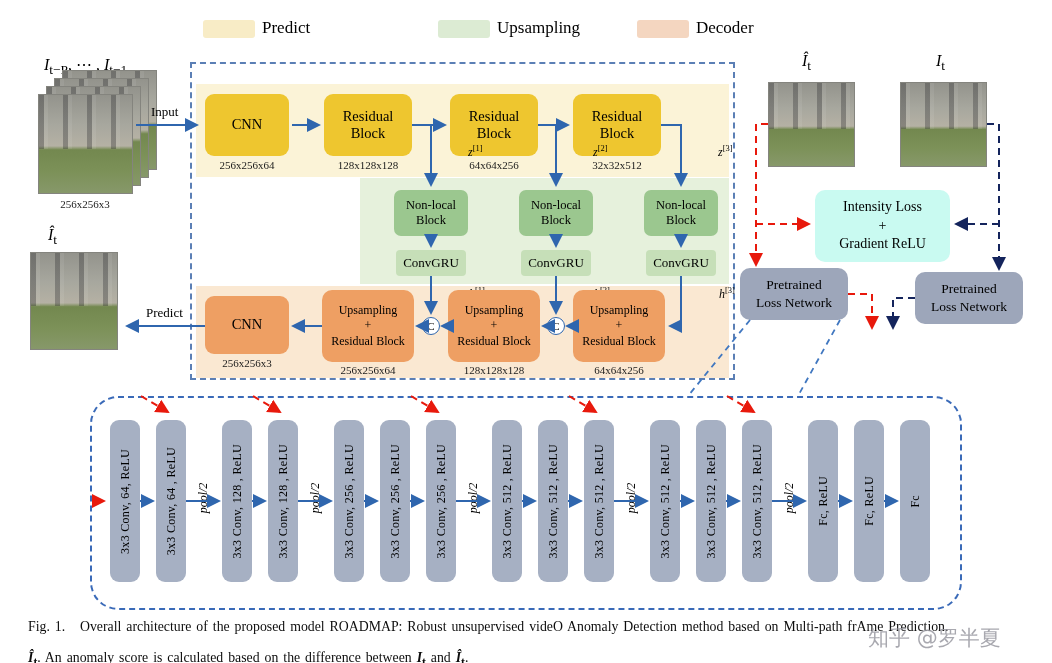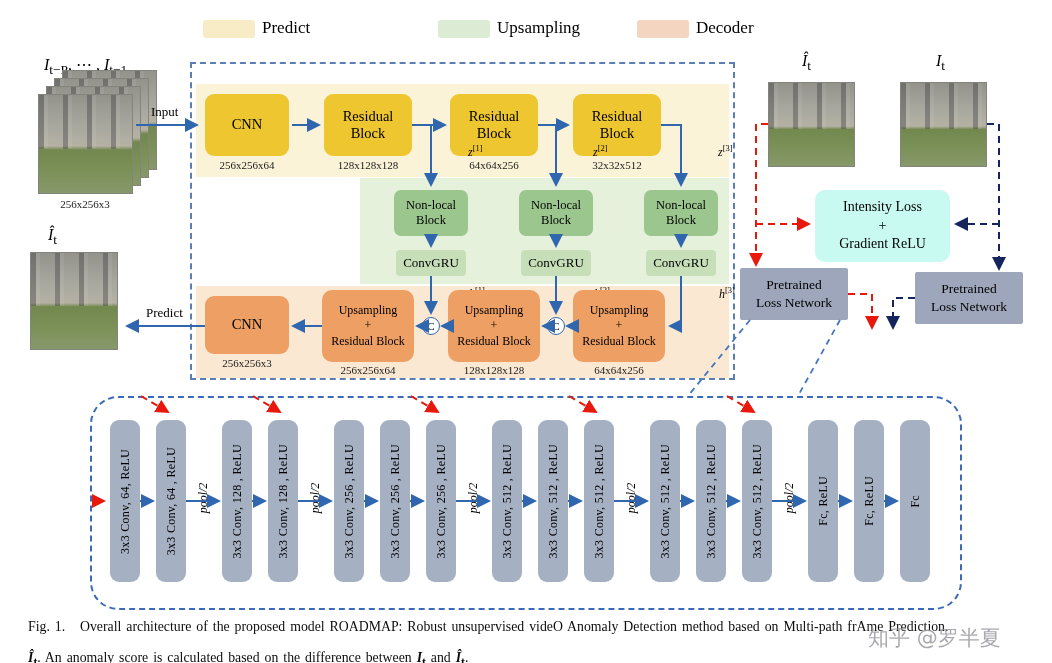--- a/index.html
+++ b/index.html
@@ -26,21 +26,21 @@
   .cc{position:absolute;width:18px;height:18px;border:1.6px solid #2F66AE;border-radius:50%;background:#fff;
       display:flex;align-items:center;justify-content:center;font-size:11px;box-sizing:border-box;z-index:3;}
   
   .frame{position:absolute;border:1px solid #84847e;box-sizing:border-box;
     background:linear-gradient(180deg,#93938c 0%,#a7a79e 30%,#b5b1a4 52%,#73884f 56%,#7c9158 78%,#87986a 100%);}
   .frame::after{content:"";position:absolute;left:0;right:0;top:0;bottom:45%;
     background:repeating-linear-gradient(90deg,rgba(30,30,35,.30) 0 5px,rgba(255,255,255,.07) 5px 9px,transparent 9px 24px);}
   
   .cyanbox{position:absolute;background:#C9FAF1;border-radius:10px;display:flex;flex-direction:column;
            align-items:center;justify-content:center;font-size:14px;line-height:1.35;text-align:center;}
-  .plnbox{position:absolute;background:#9DA6BA;border-radius:2px;display:flex;flex-direction:column;
+  .plnbox{position:absolute;background:#9DA6BA;border-radius:10px;display:flex;flex-direction:column;
           align-items:center;justify-content:center;font-size:13.5px;line-height:1.3;text-align:center;}
   
   .vbox{position:absolute;top:420px;width:30px;height:162px;background:#A6B0C3;border-radius:9px;
         display:flex;align-items:center;justify-content:center;}
   .vtxt{writing-mode:vertical-rl;transform:rotate(180deg);font-size:12px;white-space:nowrap;letter-spacing:.3px;}
   .pool{position:absolute;top:490px;width:40px;height:16px;text-align:center;font-style:italic;font-size:12px;
         transform:rotate(-90deg);}
   
   .cap{position:absolute;left:28px;font-size:13.8px;white-space:nowrap;word-spacing:1.5px;color:#0d0d0d;}
   .wm{position:absolute;left:868px;top:624px;font-size:21px;color:#9a9aa2;opacity:.85;

